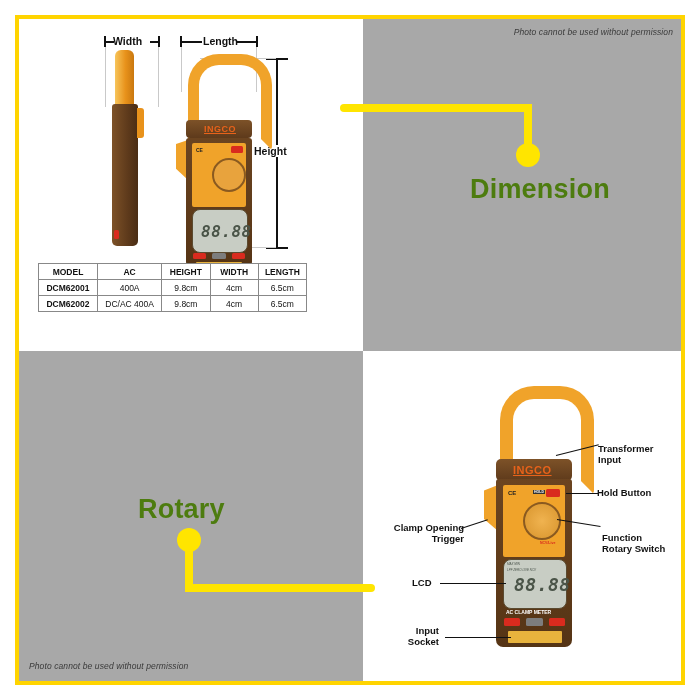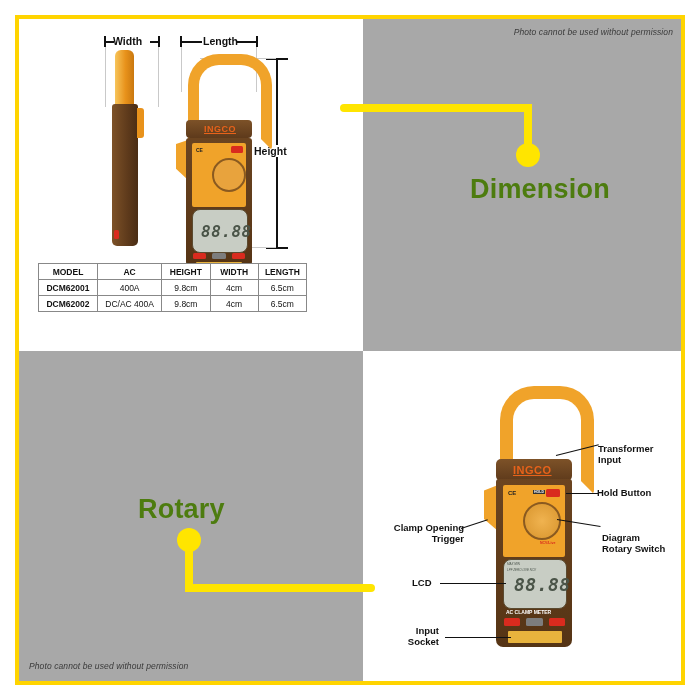--- a/index.html
+++ b/index.html
@@ -376,21 +376,21 @@
   <div class="leader" style="left:461px; top:528px; width:28px; transform:rotate(-18deg);"></div>
   <div class="leader" style="left:440px; top:583px; width:66px;"></div>
   <div class="leader" style="left:445px; top:637px; width:66px;"></div>
 
   <div class="callout" style="left:598px; top:444px;">
     <div>Transformer</div>
     <div>Input</div>
   </div>
   <div class="callout" style="left:597px; top:488px;">Hold Button</div>
   <div class="callout" style="left:602px; top:533px;">
-    <div>Diagram</div>
+    <div>Function</div>
     <div>Rotary Switch</div>
   </div>
   <div class="callout right-align" style="left:382px; top:523px; width:82px;">
     <div>Clamp Opening</div>
     <div>Trigger</div>
   </div>
   <div class="callout" style="left:412px; top:578px;">LCD</div>
   <div class="callout right-align" style="left:395px; top:626px; width:44px;">
     <div>Input</div>
     <div>Socket</div>

